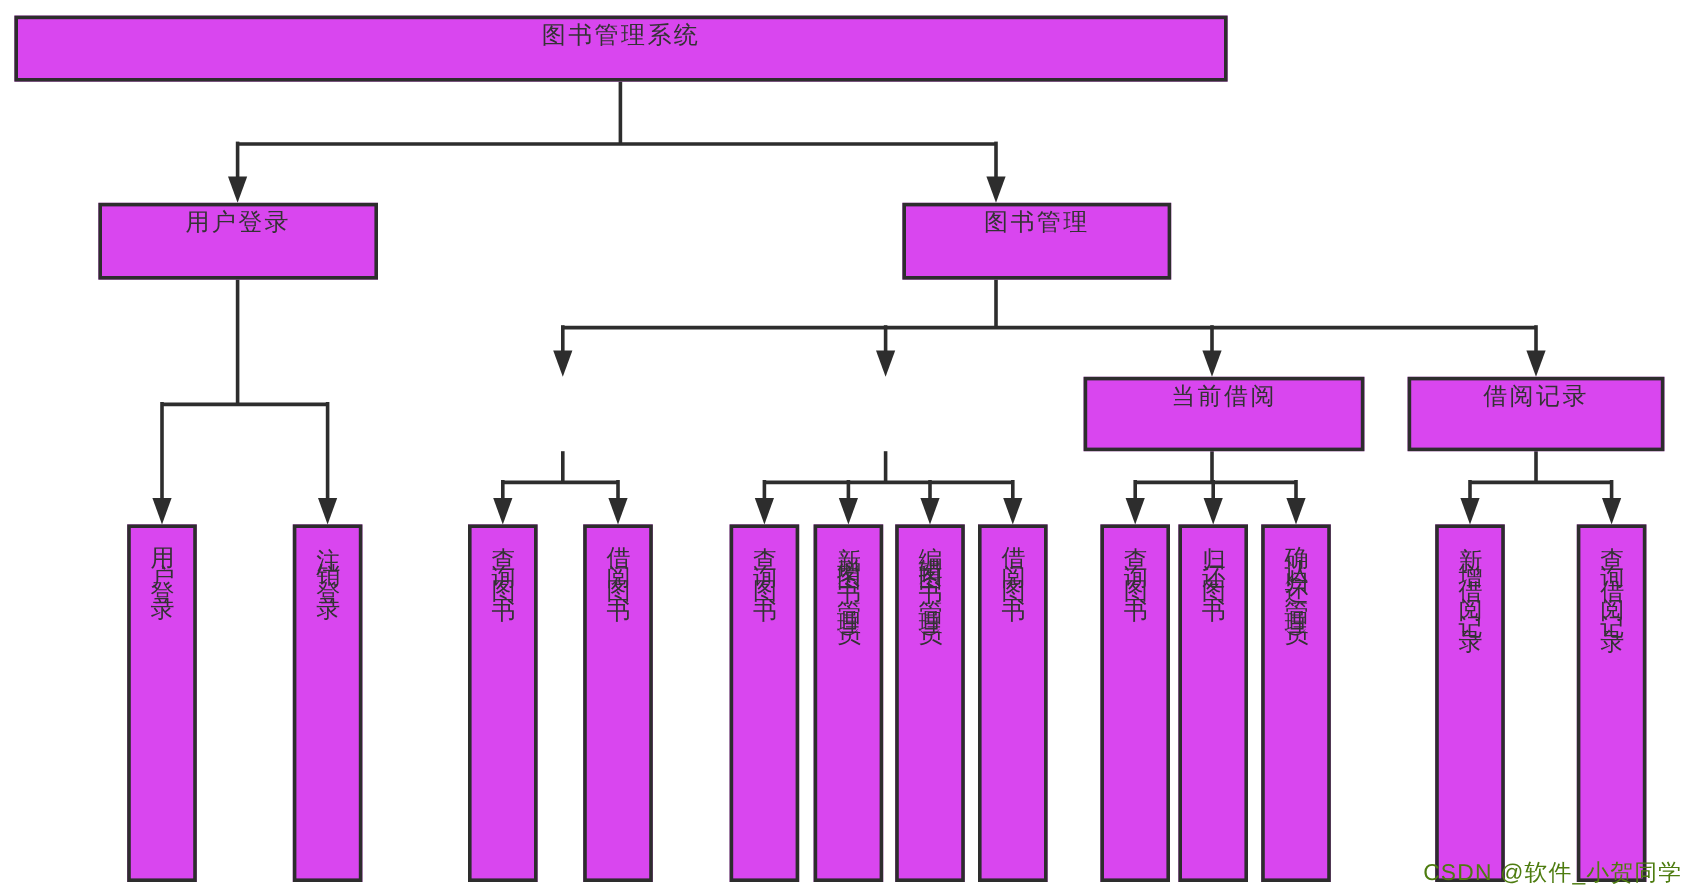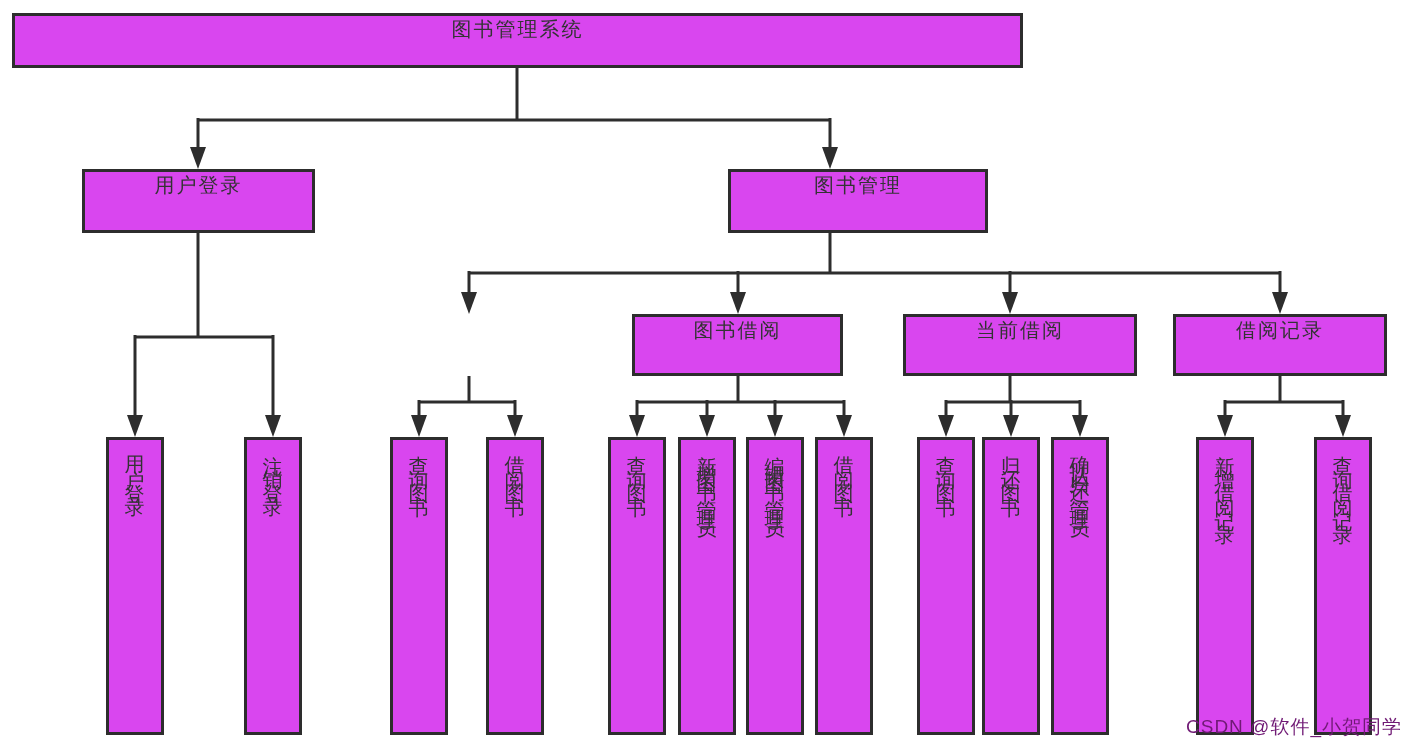--- a/index.html
+++ b/index.html
@@ -49,21 +49,21 @@
   }
   .leaf .vtext.long {
     letter-spacing: 9px;
   }
   .watermark {
     position: absolute;
     left: 1186px;
     top: 714px;
     font-size: 19px;
     letter-spacing: 1px;
-    color: #701a75;
+    color: #4d7c0f;
     white-space: nowrap;
   }
 </style>
 </head>
 <body>
 
 <div class="canvas">
 
   <svg class="connectors" viewBox="0 0 1405 747" xmlns="http://www.w3.org/2000/svg">
     <g stroke="#2d2d2d" stroke-width="3" fill="none">
@@ -131,27 +131,24 @@
     </g>
   </svg>
 
   <div class="node" style="left:12px;top:13px;width:1011px;height:55px">
     <span>图书管理系统</span>
   </div>
 
   <div class="node" style="left:82px;top:169px;width:233px;height:64px">
     <span>用户登录</span>
   </div>
-  <div class="node" style="left:728px;top:169px;width:260px;height:64px">
+  <div class="node" style="left:752px;top:169px;width:224px;height:64px">
     <span>图书管理</span>
   </div>
 
-  <div class="node" style="left:632px;top:314px;width:211px;height:62px">
-    <span>图书借阅</span>
-  </div>
   <div class="node" style="left:903px;top:314px;width:234px;height:62px">
     <span>当前借阅</span>
   </div>
   <div class="node" style="left:1173px;top:314px;width:214px;height:62px">
     <span>借阅记录</span>
   </div>
 
   <div class="node leaf" style="left:106px">
     <span class="vtext">用户登录</span>
   </div>

